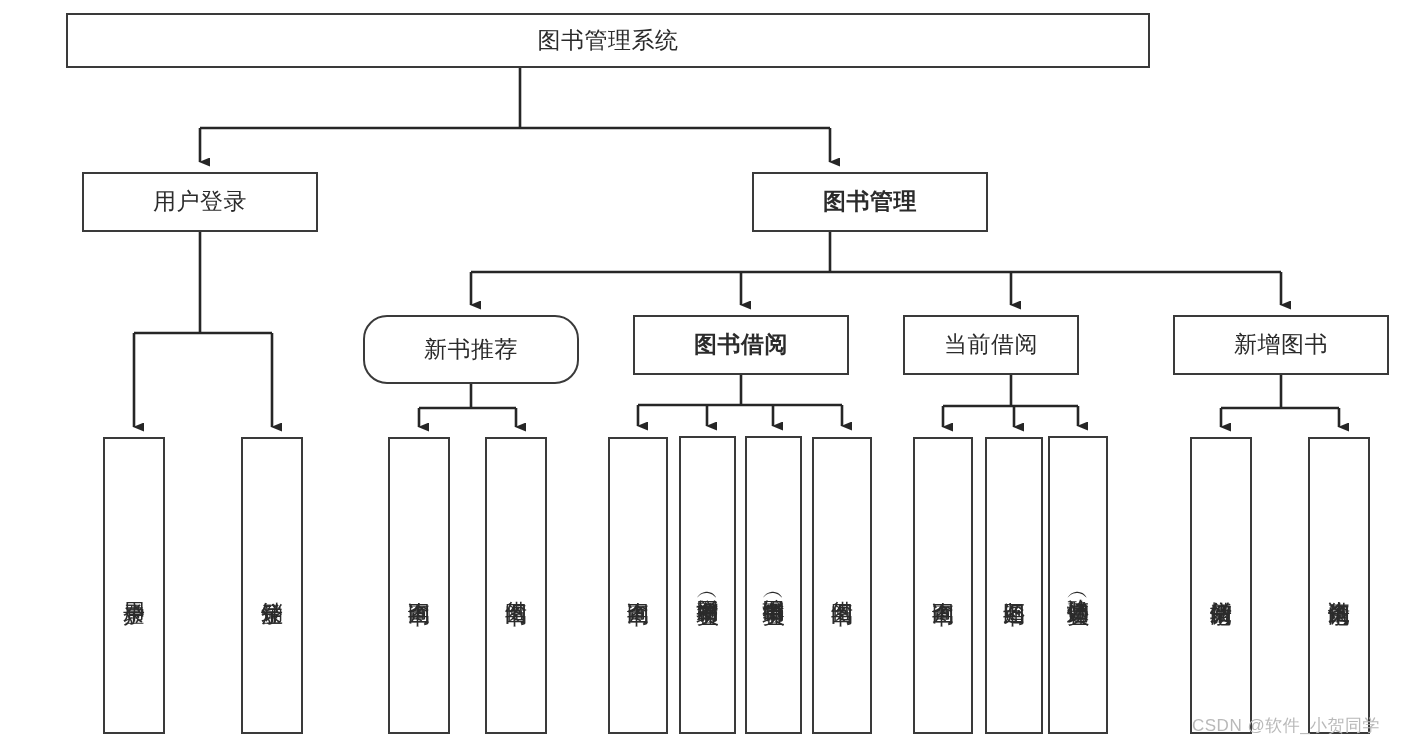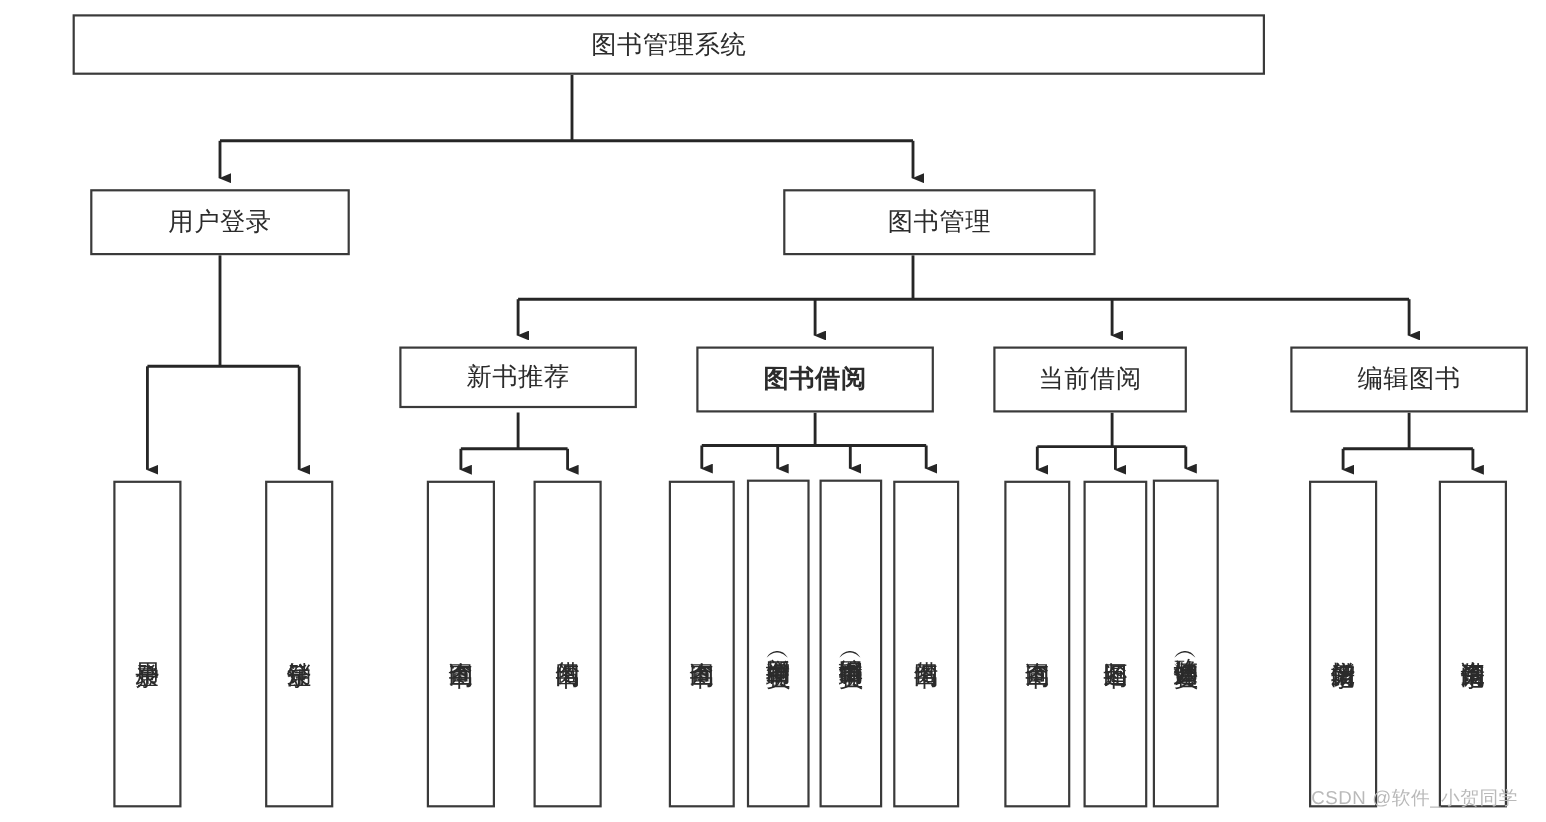--- a/index.html
+++ b/index.html
@@ -117,34 +117,34 @@
     </g>
   </svg>
 
   <div id="nodes-layer">
       <div class="node-box" style="left: 18px; top: 13px; width: 1084px; height: 55px; margin-left: 48px;">
         <span class="node-label-h">图书管理系统</span>
       </div>
       <div class="node-box" style="left: 82px; top: 172px; width: 236px; height: 60px;">
         <span class="node-label-h">用户登录</span>
       </div>
-      <div class="node-box" style="left: 712px; top: 172px; width: 284px; height: 60px;">
+      <div class="node-box" style="left: 752px; top: 172px; width: 236px; height: 60px; font-weight: bold;">
         <span class="node-label-h">图书管理</span>
       </div>
-      <div class="node-box" style="left: 363px; top: 315px; width: 216px; height: 56px;">
+      <div class="node-box" style="left: 363px; top: 315px; width: 216px; height: 69px; border-radius: 24px;">
         <span class="node-label-h">新书推荐</span>
       </div>
       <div class="node-box" style="left: 633px; top: 315px; width: 216px; height: 60px; font-weight: bold;">
         <span class="node-label-h">图书借阅</span>
       </div>
       <div class="node-box" style="left: 903px; top: 315px; width: 176px; height: 60px;">
         <span class="node-label-h">当前借阅</span>
       </div>
       <div class="node-box" style="left: 1173px; top: 315px; width: 216px; height: 60px;">
-        <span class="node-label-h">编辑图书</span>
+        <span class="node-label-h">新增图书</span>
       </div>
       <div class="node-box" style="left: 103px; top: 437px; width: 62px; height: 297px;">
         <span class="node-label-v">用户登录</span>
       </div>
       <div class="node-box" style="left: 241px; top: 437px; width: 62px; height: 297px;">
         <span class="node-label-v">注销登录</span>
       </div>
       <div class="node-box" style="left: 388px; top: 437px; width: 62px; height: 297px;">
         <span class="node-label-v">查询图书</span>
       </div>

